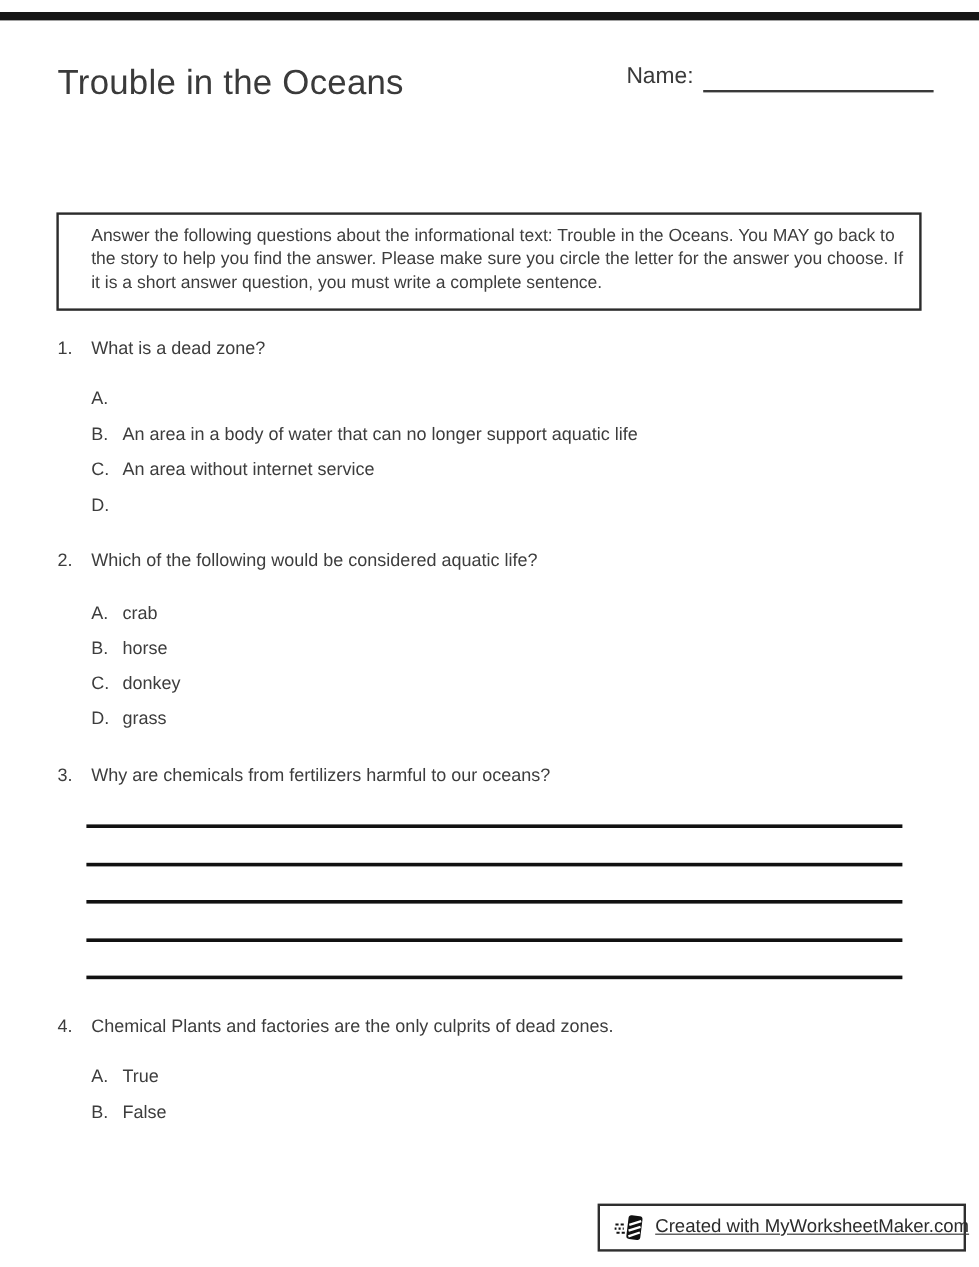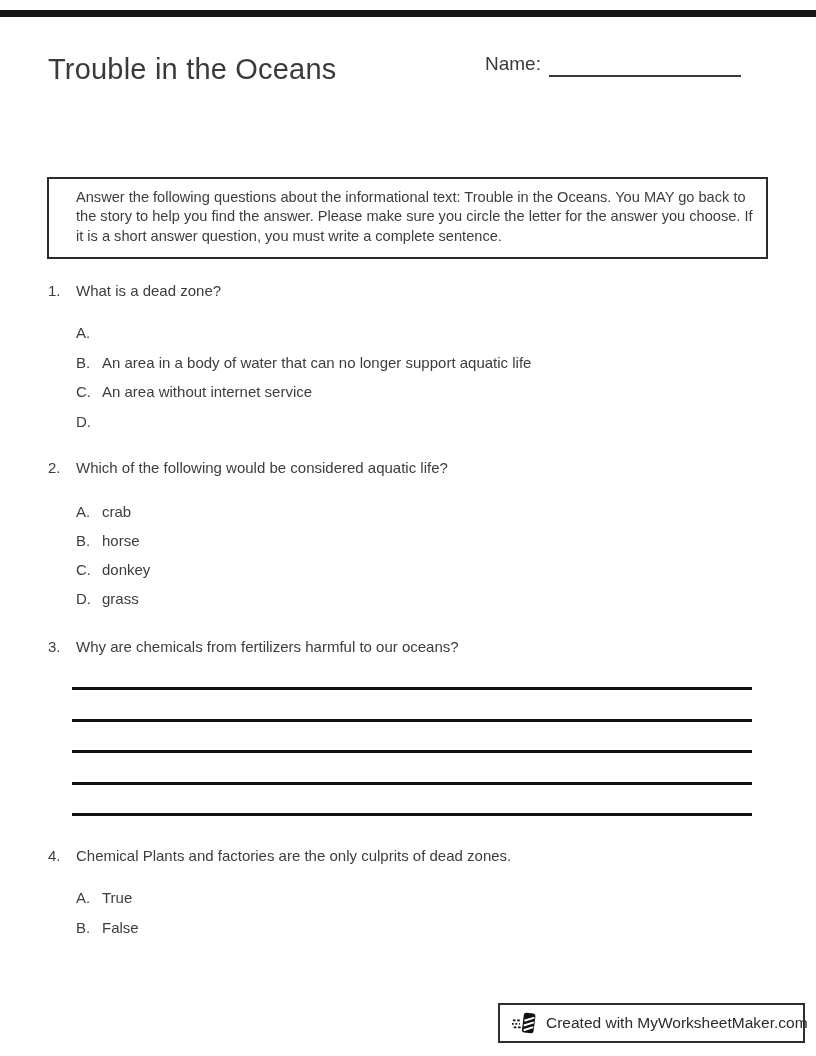--- a/index.html
+++ b/index.html
@@ -14,21 +14,21 @@
   .top-bar{
     position:absolute;left:0;top:10px;width:816px;height:7px;
     background:#161616;
   }
   .title{
     position:absolute;left:48px;top:49px;
     font-size:29px;line-height:40px;font-weight:400;color:#3a3a3a;
     letter-spacing:.2px;
   }
   .name-area{
-    position:absolute;left:485px;top:51px;
+    position:absolute;left:522px;top:51px;
     display:flex;align-items:flex-end;
     font-size:19px;color:#3a3a3a;
   }
   .name-area .label{line-height:26px;}
   .name-underline{
     width:192px;height:24px;margin-left:8px;
     border-bottom:2px solid #3a3a3a;
   }
   .instruction-box{
     position:absolute;left:47px;top:177px;width:721px;
@@ -60,20 +60,21 @@
   .q4{top:846px;}
   .q4 .choices{margin-top:22px;}
   .q4 .choice{margin-bottom:10px;}
   .footer-badge{
     position:absolute;left:498px;top:1003px;width:307px;height:40px;
     box-sizing:border-box;
     border:2px solid #2e2e2e;
     display:flex;align-items:center;
     padding:0 10px 0 12px;
     background:#ffffff;
+    text-decoration:underline;
   }
   .footer-badge .logo{flex:0 0 auto;margin-right:8px;display:block;}
   .footer-badge .credit{font-size:15.5px;color:#2b2b2b;white-space:nowrap;}
 </style>
 </head>
 <body>
 
 <div class="page">
 
   <div class="top-bar"></div>

